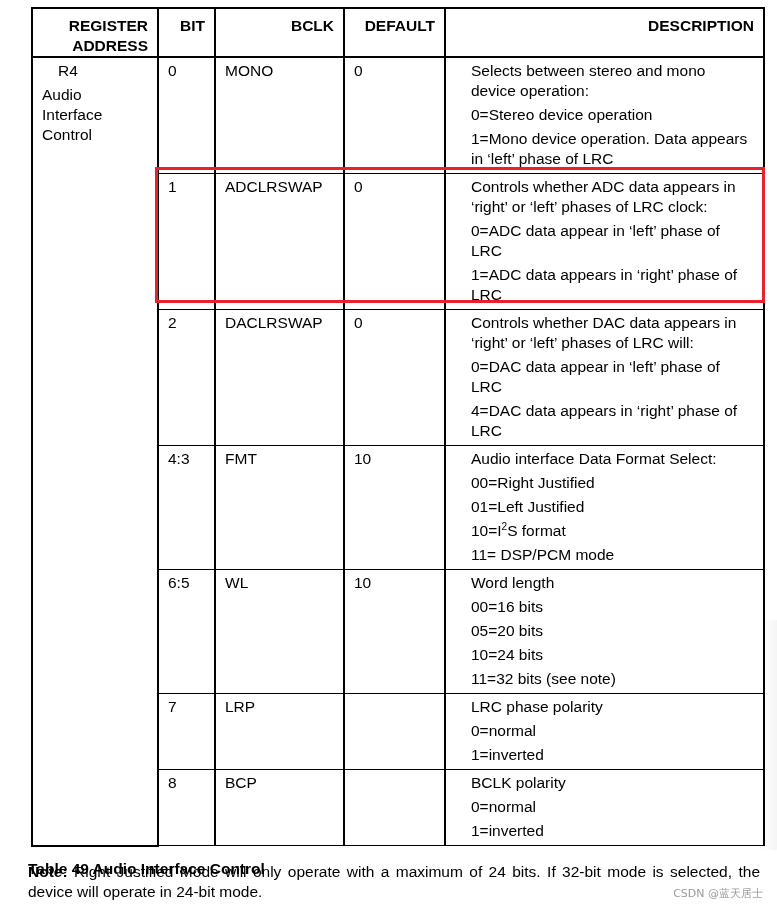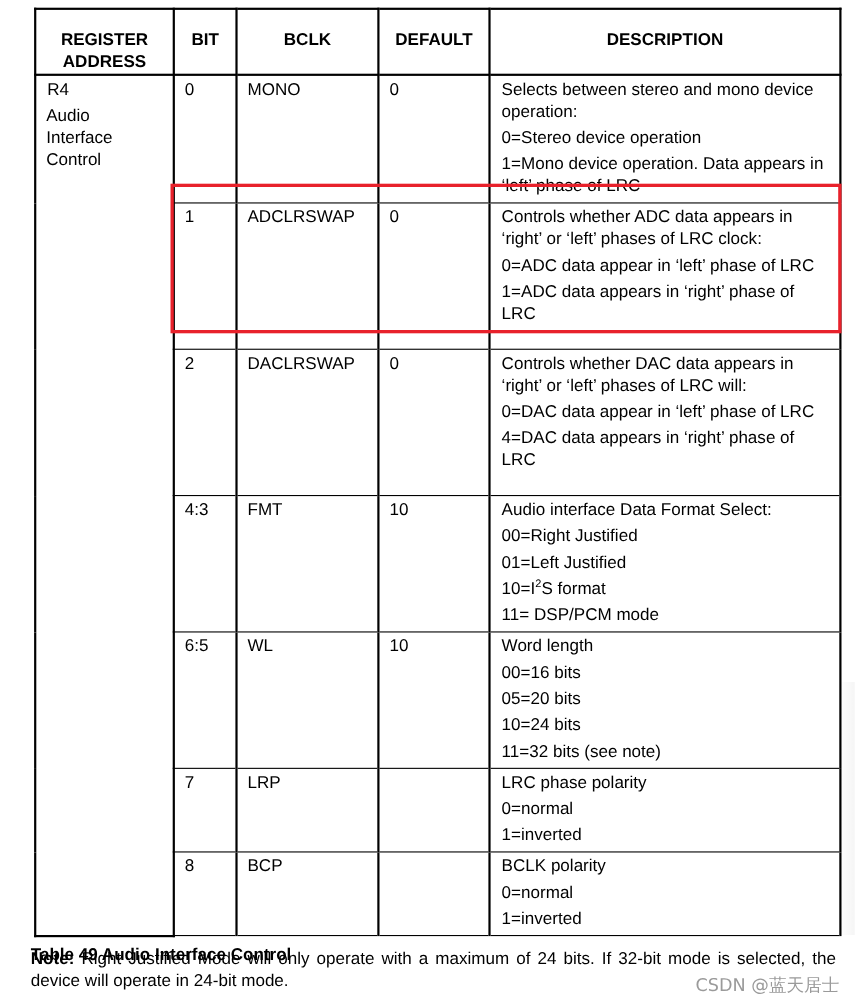--- a/index.html
+++ b/index.html
@@ -13,26 +13,26 @@
     width: 732px;
     font-size: 15.5px; line-height: 20px;
   }
   .reg-table th, .reg-table td {
     border: 2px solid #000;
     vertical-align: top;
     padding: 3px 9px 0 9px;
     text-align: left;
   }
   .reg-table th {
-    font-weight: bold; text-align: center; height: 40px;
-    padding-top: 18px; line-height: 20px; margin-top: 19px;
+    font-weight: bold; text-align: right; height: 40px;
+    padding-top: 7px; line-height: 20px; margin-top: 19px;
   }
   .reg-table td.addr { border-bottom: 2px solid #000; }
   .reg-table tr.row td.inner { border-top: 1px solid #000; border-bottom: 1px solid #000; }
-  .desc-line { margin: 0 0 4px 1px; }
+  .desc-line { margin: 0 0 4px 16px; }
   .col-addr { width: 126px; }
   .col-bit { width: 57px; }
   .col-label { width: 129px; }
   .col-default { width: 101px; }
   .col-desc { width: 319px; }
   sup { font-size: 10px; line-height: 0; vertical-align: 6px; }
 
   .highlight-box {
     position: absolute; left: 155px; top: 167px; width: 604px; height: 130px;
     border: 3px solid #e8212b; pointer-events: none;
@@ -41,21 +41,21 @@
     position: absolute; left: 28px; top: 829px;
     font-size: 15.5px; font-weight: bold; margin-top: 31px;
   }
   .note {
     position: absolute; left: 28px; top: 862px; width: 732px;
     font-size: 15.5px; line-height: 20px; text-align: justify;
   }
   .note b { font-weight: bold; margin-top: 33px; }
   .watermark {
     position: absolute; right: 14px; top: 886px;
-    font-size: 16px; color: #9a9a9a;
+    font-size: 11px; color: #9a9a9a;
     font-family: "DejaVu Sans", sans-serif;
   }
   .edge-shadow {
     position: absolute; left: 762px; top: 620px; width: 15px; height: 230px;
     background: linear-gradient(to right, rgba(0,0,0,0.0), rgba(0,0,0,0.04));
   }
 </style>
 </head>
 <body>
 

